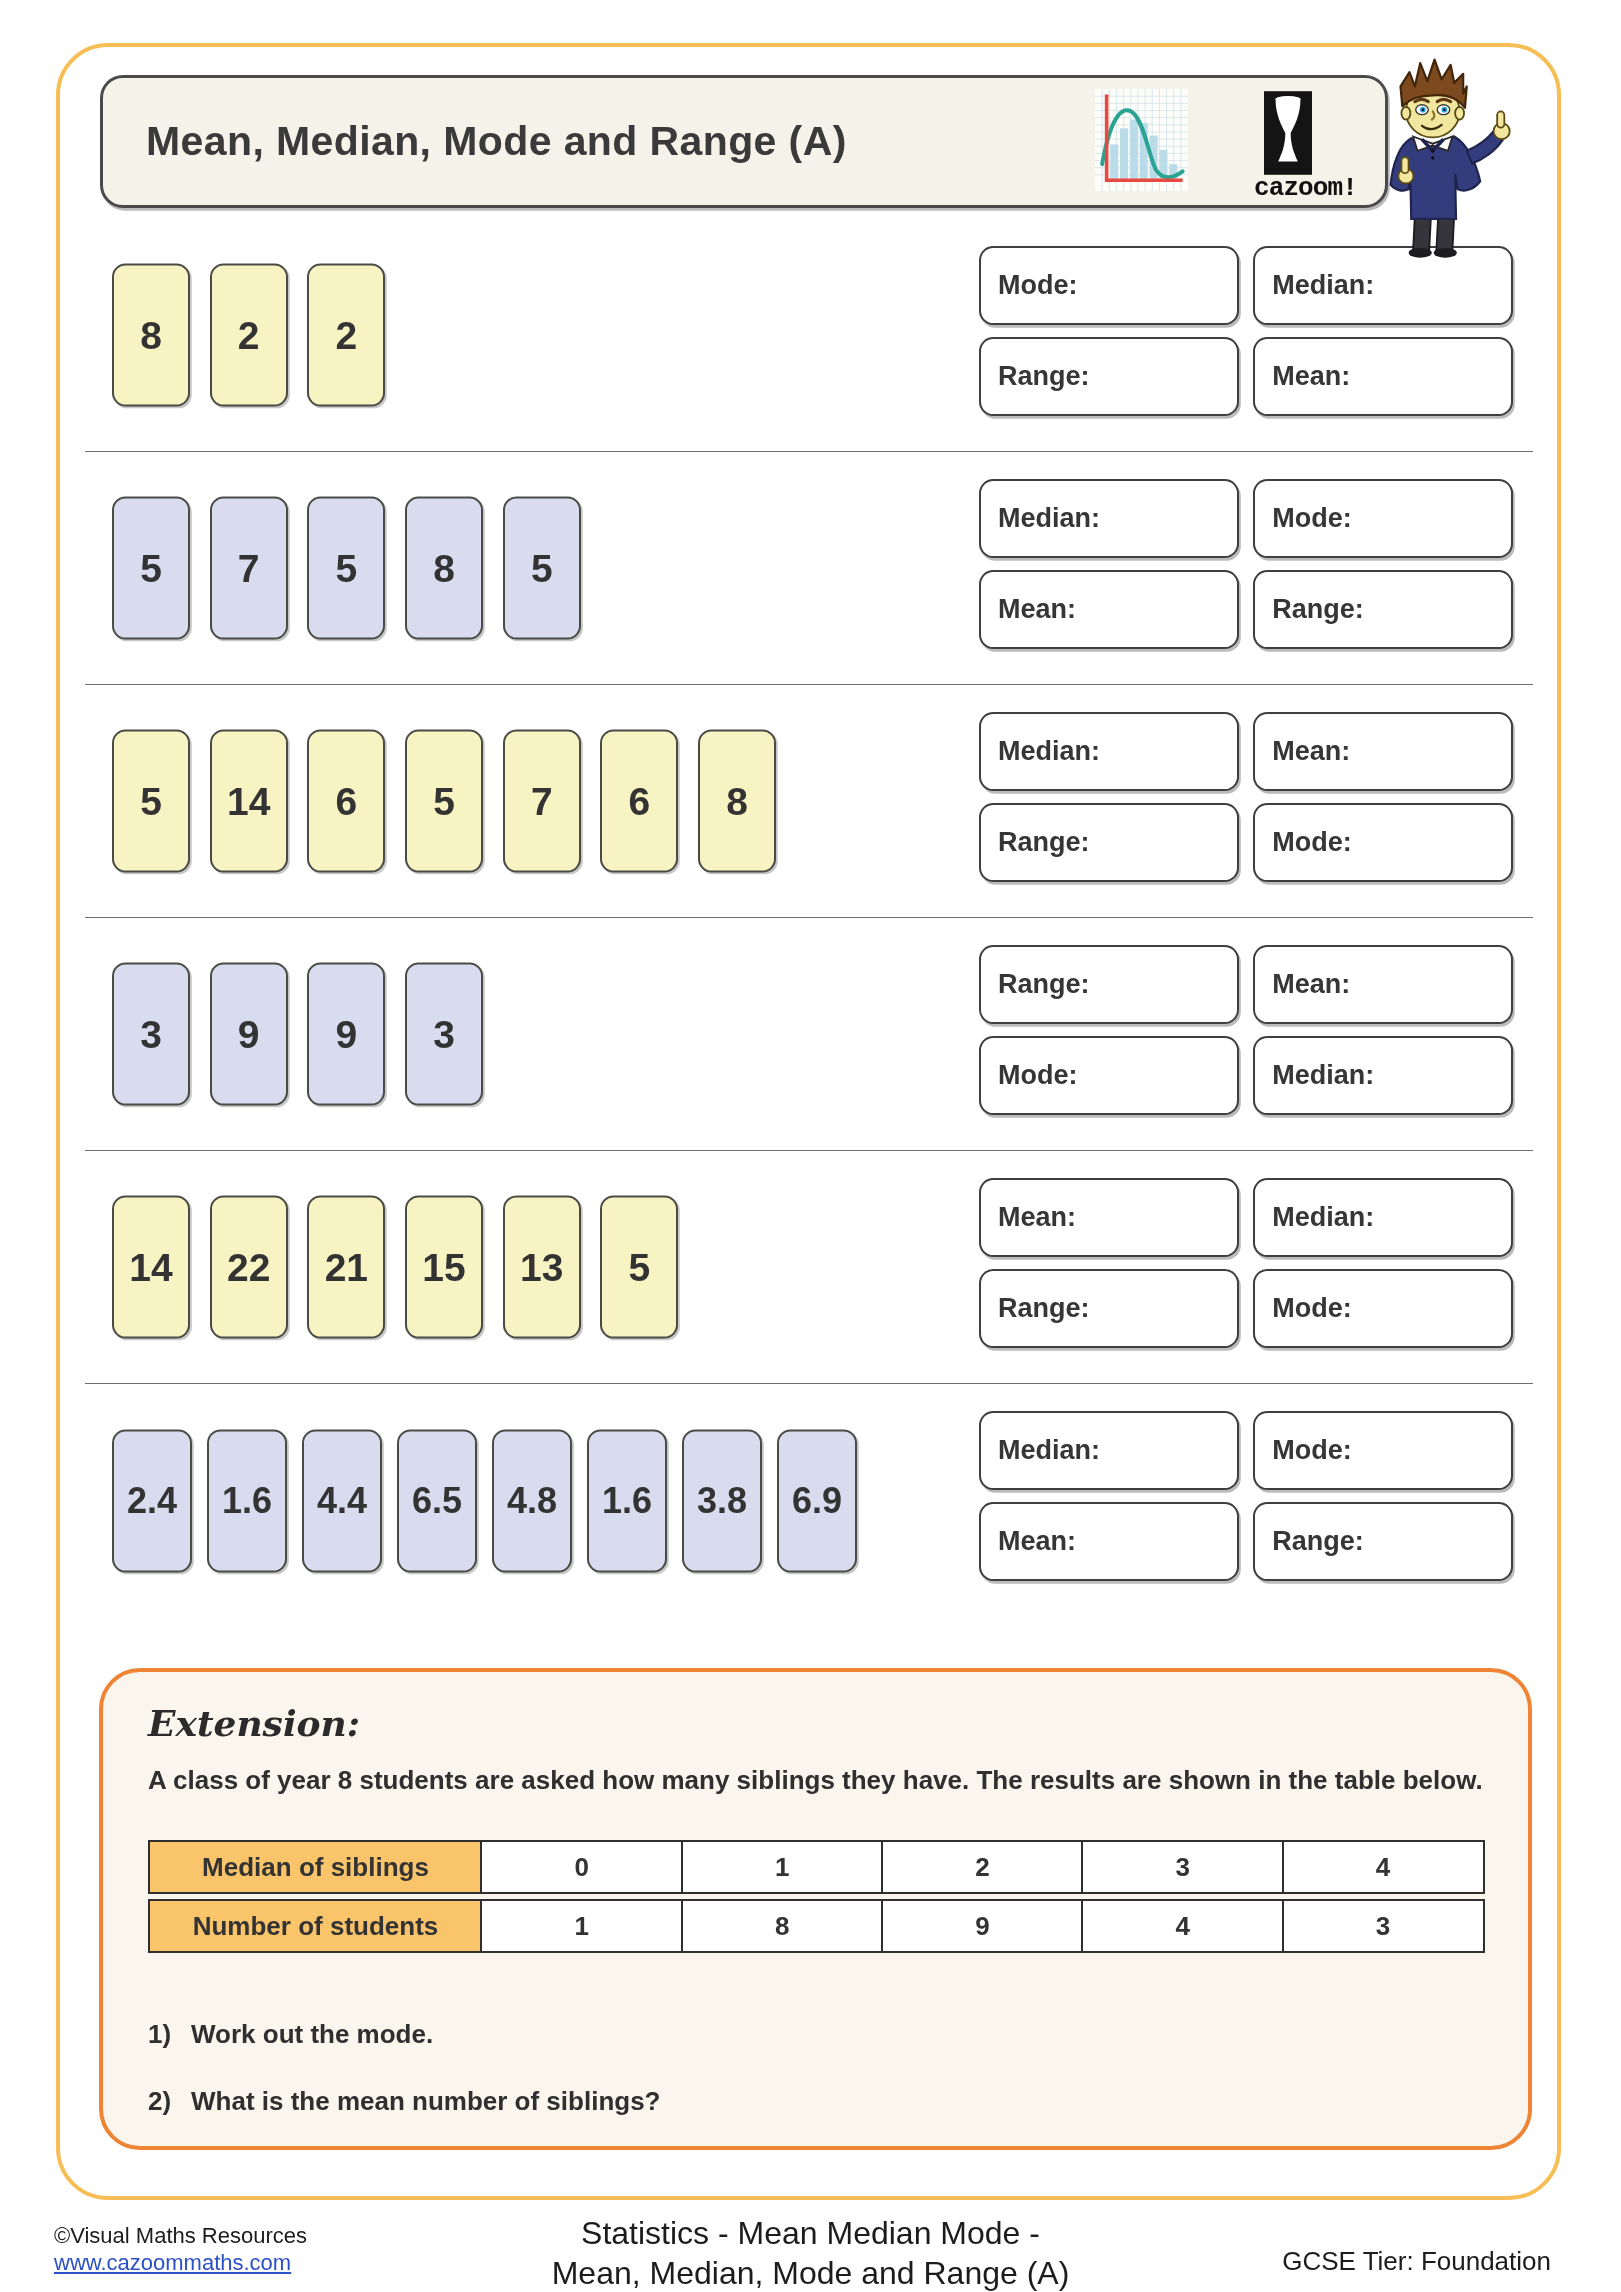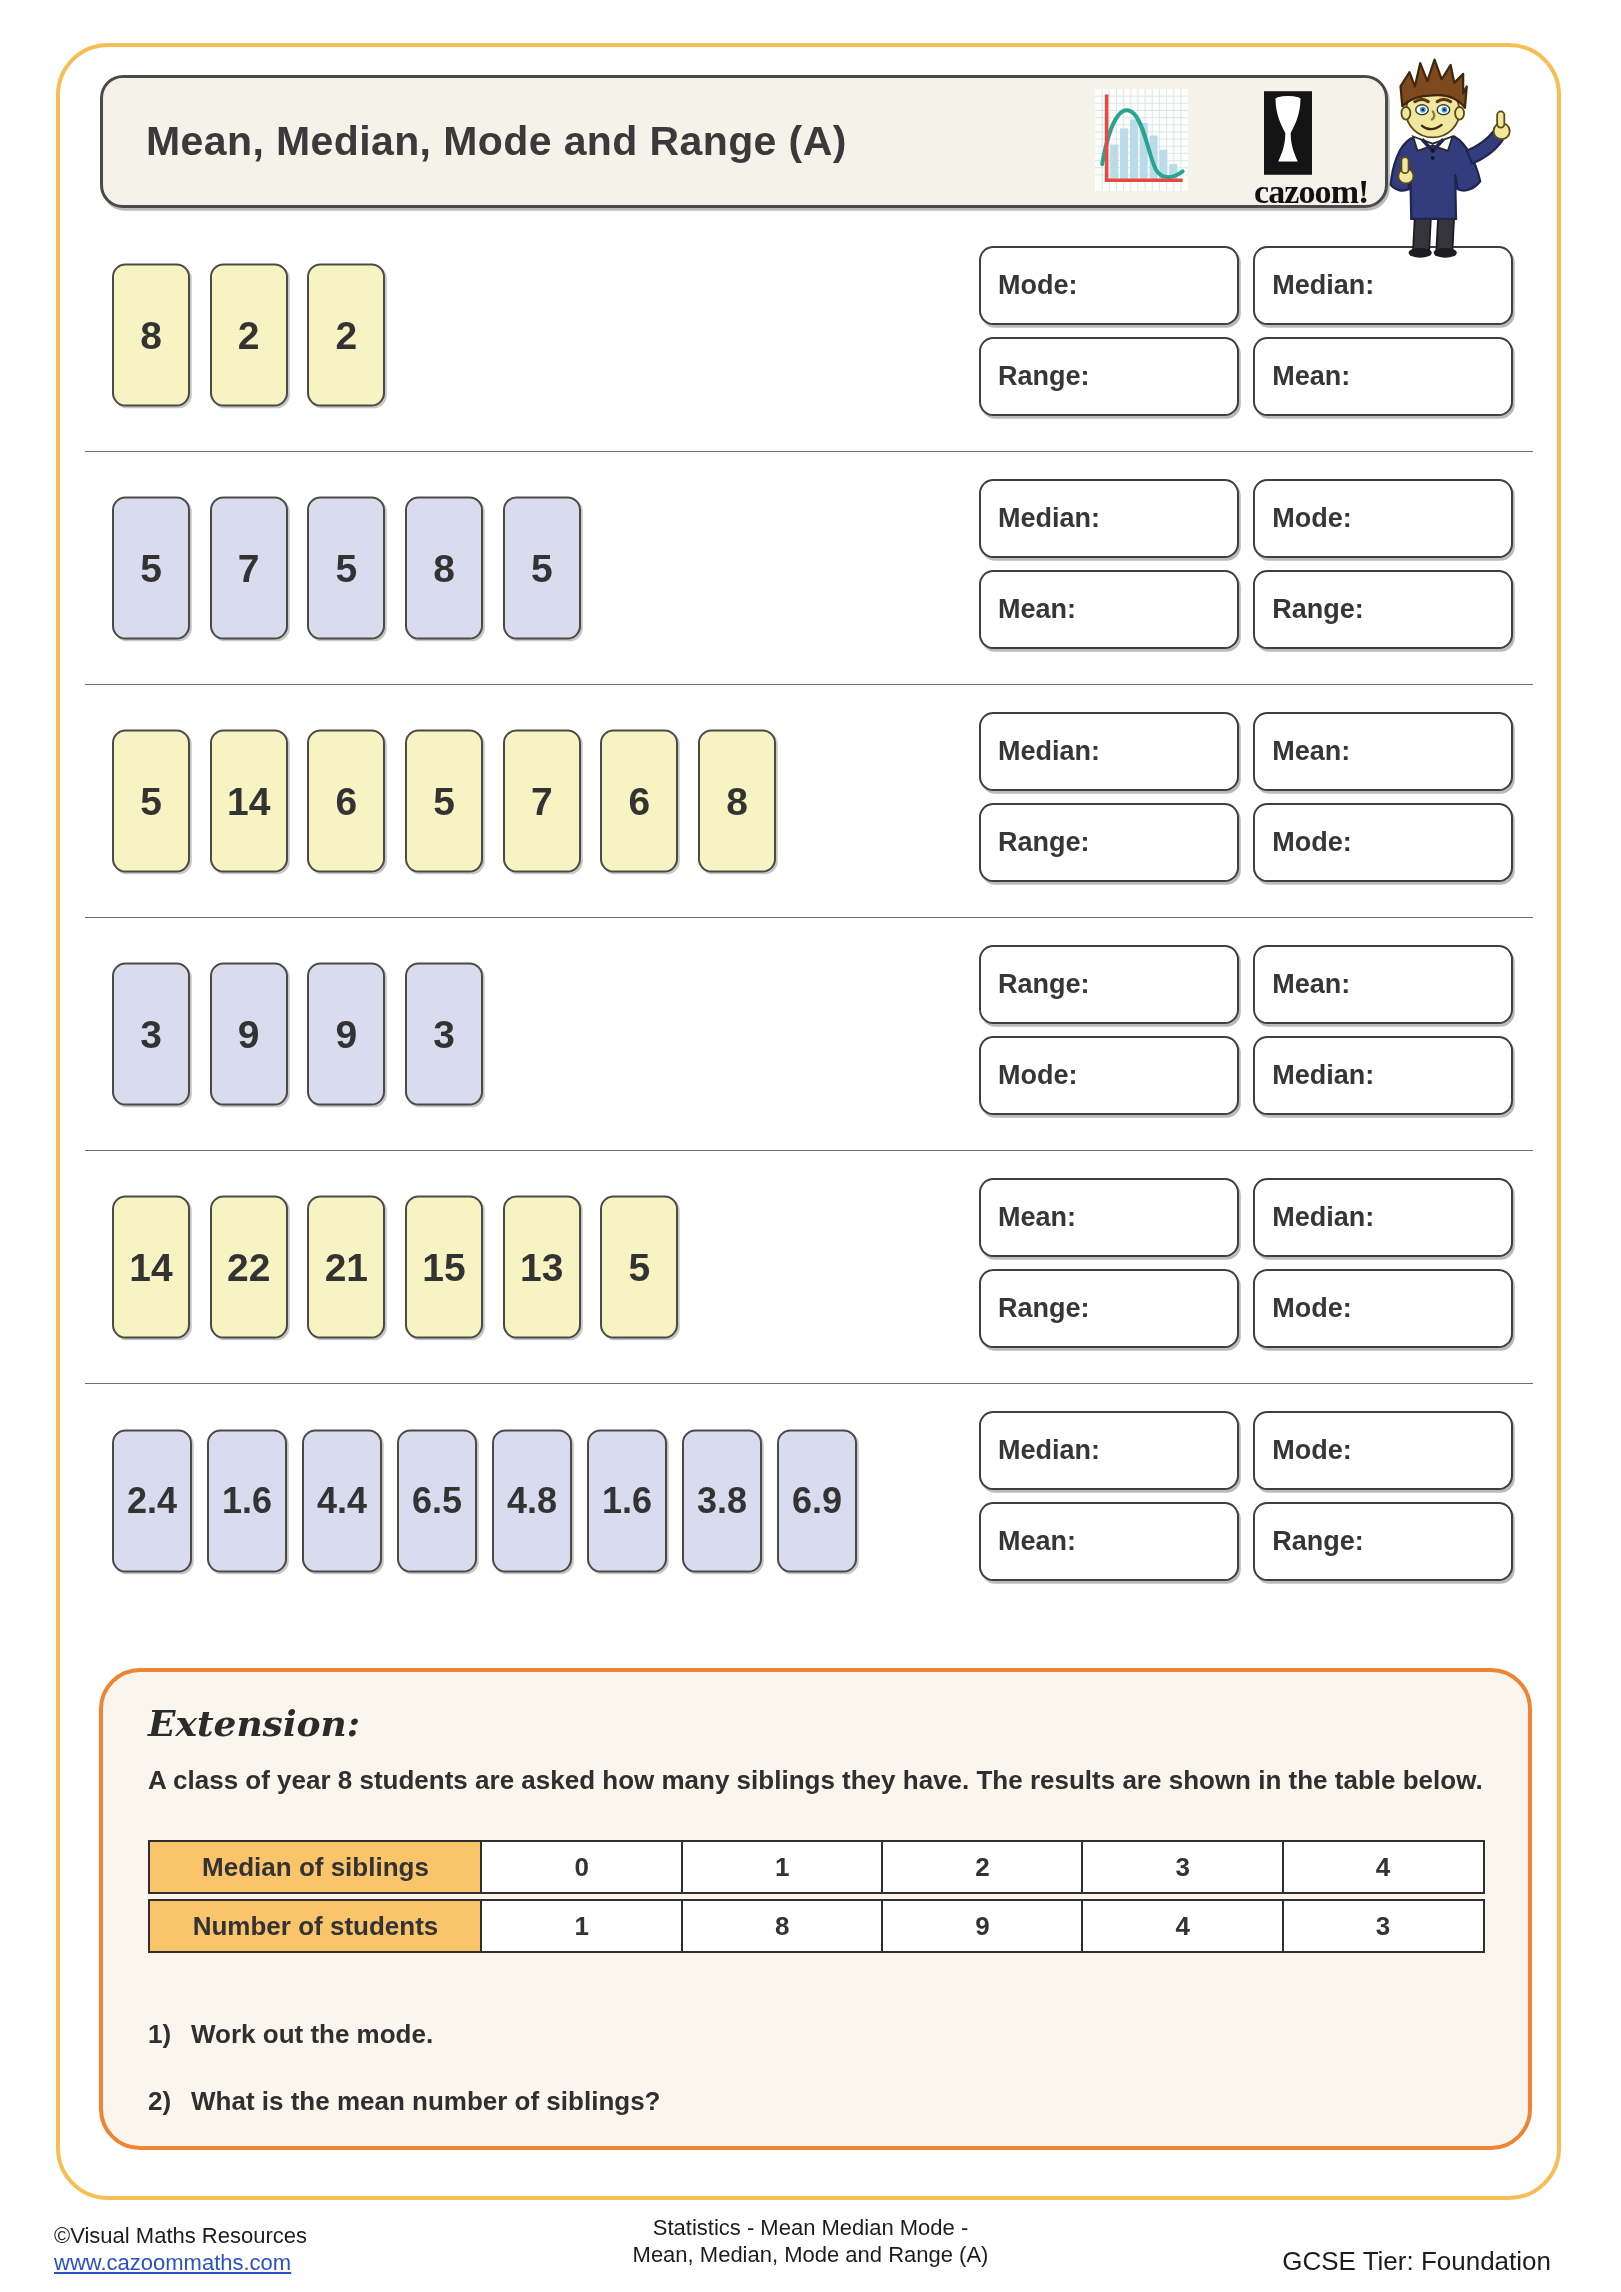--- a/index.html
+++ b/index.html
@@ -11,21 +11,21 @@
            border:4.5px solid #F8BE56;border-radius:52px;background:#fff;}
 
   
   .title-box{position:absolute;left:100px;top:75px;width:1282px;height:127px;
              background:#F5F2E9;border:3.6px solid #4a4a4a;border-radius:23px;
              box-shadow:1.8px 2.7px 0 rgba(60,60,60,.35);display:flex;align-items:center;}
   .title-text{font-size:41px;font-weight:bold;color:#3a3a3a;margin-left:43px;letter-spacing:0.4px;}
   .chart-icon{position:absolute;left:992px;top:10.7px;width:93px;height:102px;}
   .logo{position:absolute;left:1127px;top:12.5px;width:116px;text-align:center;}
   .logo svg{display:block;margin:0 auto;}
-  .logo-text{font-family:Liberation Serif, serif;font-weight:bold;font-size:34px;color:#111;
+  .logo-text{font-family:Liberation Mono, monospace;font-weight:bold;font-size:26px;color:#111;
              letter-spacing:-0.9px;margin-top:-1.8px;margin-left:24px;}
 
   
   .mascot{position:absolute;left:1379px;top:56px;width:154px;height:204px;z-index:6;}
 
   
   .rows{position:absolute;left:85px;top:219px;width:1448px;}
   .q-row{position:relative;height:233px;box-sizing:border-box;}
   .q-row:not(:last-child){border-bottom:1.8px solid #6e6e72;}
   .cards{position:absolute;left:27px;top:50%;transform:translateY(-50%);display:flex;gap:19.7px;}
@@ -60,21 +60,21 @@
   .ext-row .ext-cell:first-child{margin-left:0;}
   .ext-cell.ext-head{background:#FAC46B;width:331px;}
   .ext-q{position:absolute;left:45px;font-size:26px;font-weight:bold;color:#2f2f2f;}
   .ext-q .q-num{display:inline-block;width:43px;}
   .ext-q1{top:347px;} .ext-q2{top:414px;}
 
   
   .footer-left{position:absolute;left:54px;top:2214px;font-size:22px;color:#1c1c1c;line-height:1.24;margin-top:8px;}
   .footer-link{color:#2B50C8;text-decoration:underline;}
   .footer-center{position:absolute;left:50%;transform:translateX(-50%);top:2214px;
-                 text-align:center;font-size:22px;color:#1c1c1c;line-height:1.24;}
+                 text-align:center;font-size:32px;color:#1c1c1c;line-height:1.24;}
   .footer-right{position:absolute;right:70px;top:2246px;font-size:26px;color:#1c1c1c;}
 </style>
 </head>
 <body>
 
 <div class="page">
 
   <div class="wrapper"></div>
 
   <div class="title-box">

